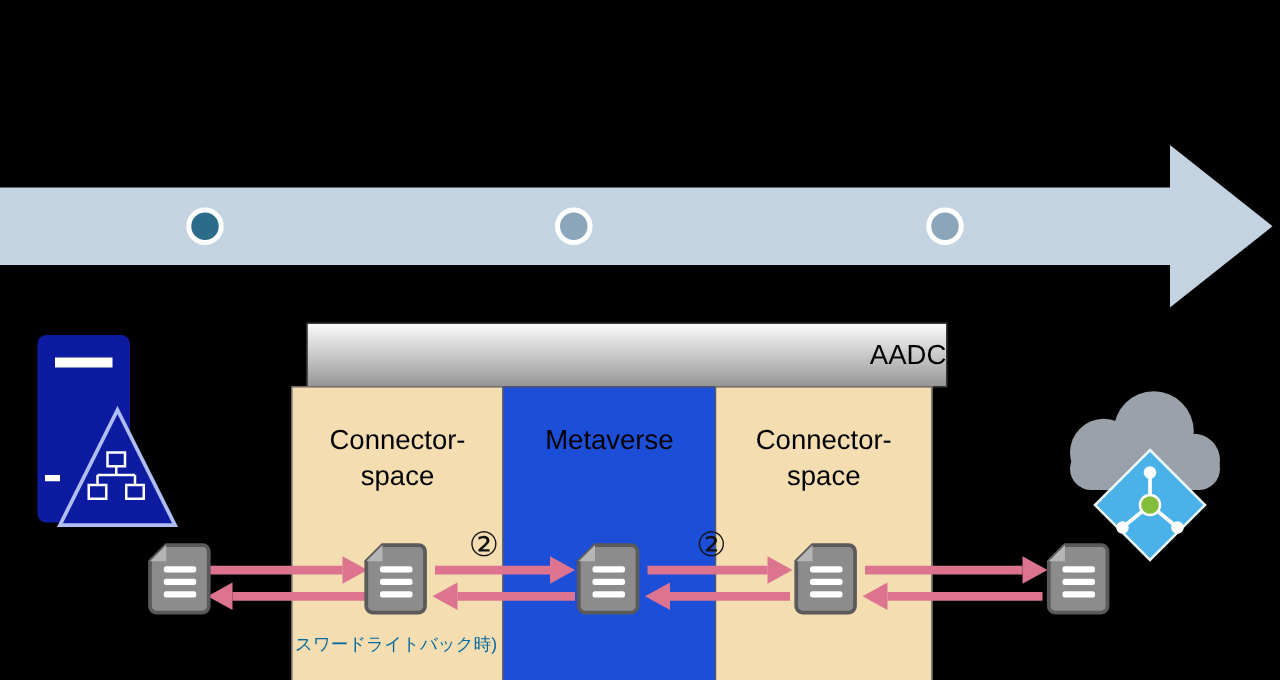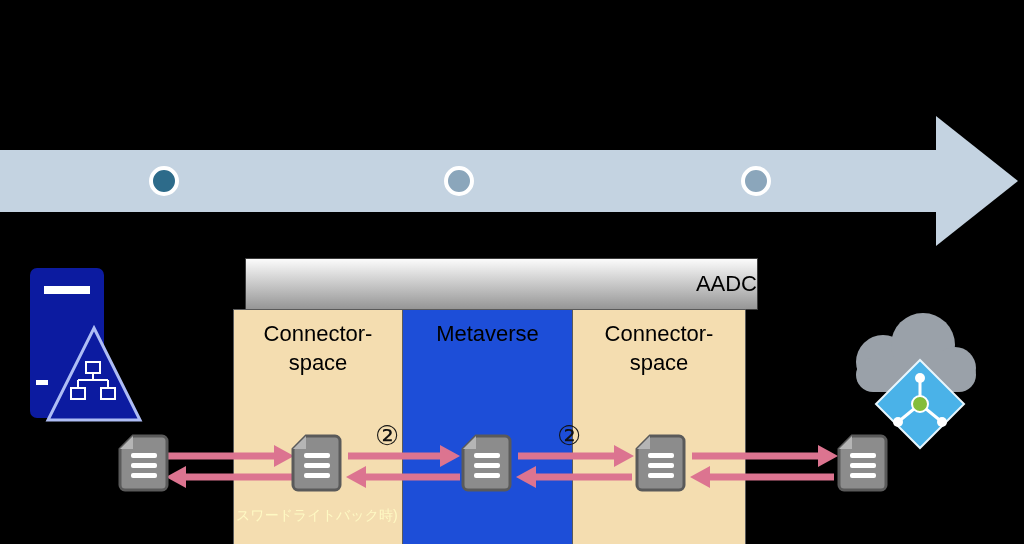--- a/index.html
+++ b/index.html
@@ -15,34 +15,34 @@
   .m1{left:149px;top:166px;background:#2d6b8a;}
   .m2{left:444px;top:166px;background:#8ba6bb;}
   .m3{left:741px;top:166px;background:#8ba6bb;}
 
   
   .aadc-header{position:absolute;left:233px;top:258px;width:511px;height:50px;
                background:linear-gradient(#fbfbfb,#969696);border:1px solid #3c3c3c;
                display:flex;align-items:center;justify-content:flex-end;
                font-size:22px;color:#000;margin-left:12px;}
   .panel{position:absolute;top:309px;height:236px;border:1px solid #5a5a5a;box-sizing:border-box;
-         text-align:center;font-size:22px;color:#000;line-height:1.3;padding-top:10px;}
+         text-align:center;font-size:22px;color:#000;line-height:1.3;padding-top:28px;}
   .panel-left{left:233px;width:170px;background:#f4ddb0;}
   .panel-mid{left:402px;width:171px;background:#1d4ed8;}
   .panel-right{left:572px;width:174px;background:#f4ddb0;}
 
   
   .abs{position:absolute;}
   .doc{width:52px;height:60px;}
 
   
   .step-marker{position:absolute;font-size:27px;color:#111;line-height:1;}
   .sm1{left:375px;top:423px;}
   .sm2{left:557px;top:423px;}
-  .bottom-note{position:absolute;left:236px;top:507px;font-size:14px;color:#fef9c3;white-space:nowrap;}
+  .bottom-note{position:absolute;left:236px;top:507px;font-size:14px;color:#0369a1;white-space:nowrap;}
 </style>
 </head>
 <body>
 
 <div class="canvas">
 
   <div class="timeline-body"></div>
   <div class="timeline-head"></div>
   <div class="milestone m1"></div>
   <div class="milestone m2"></div>

